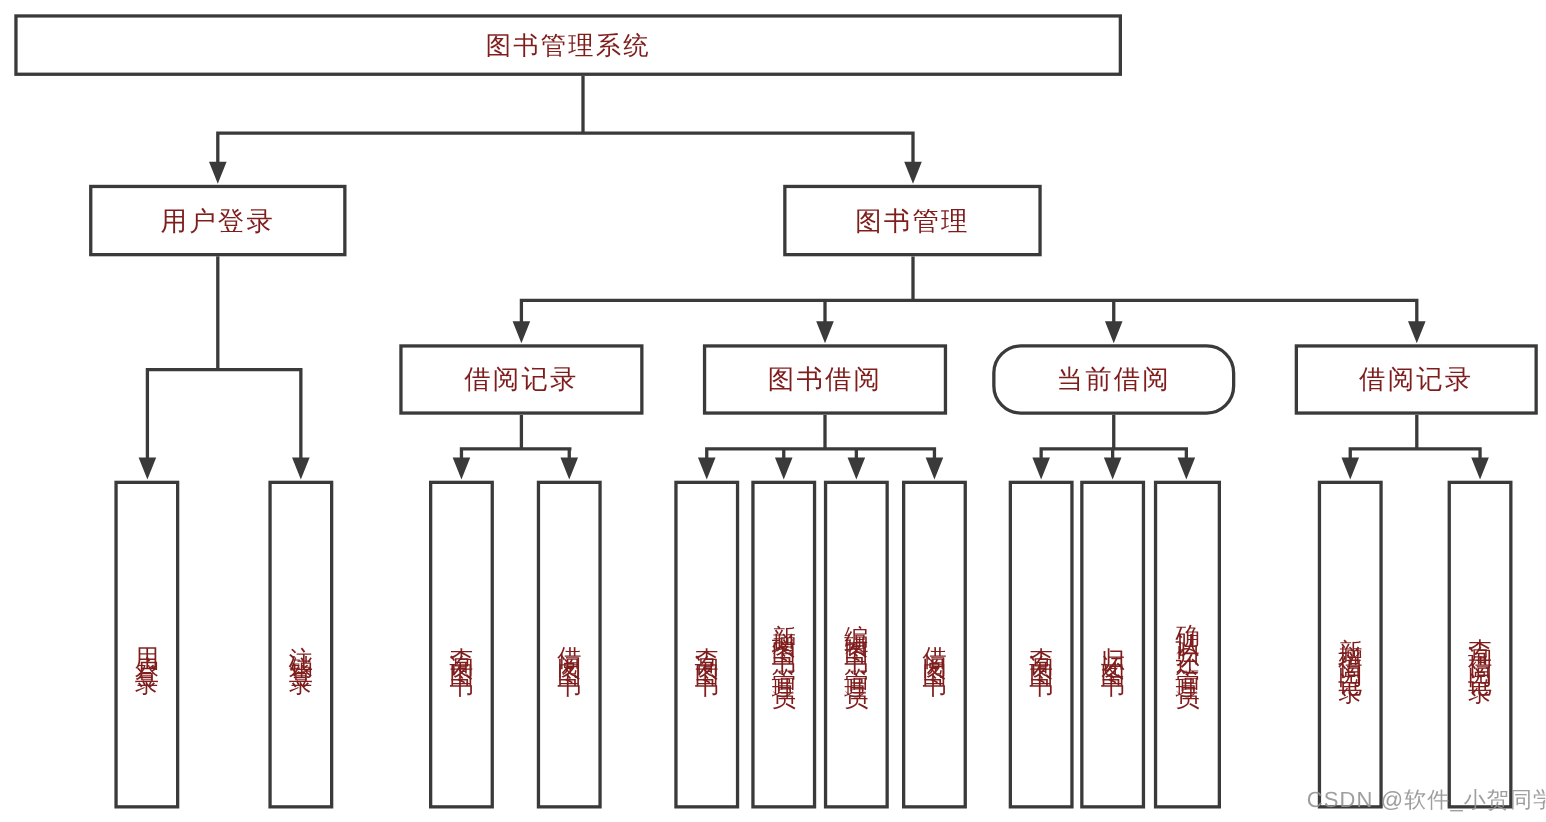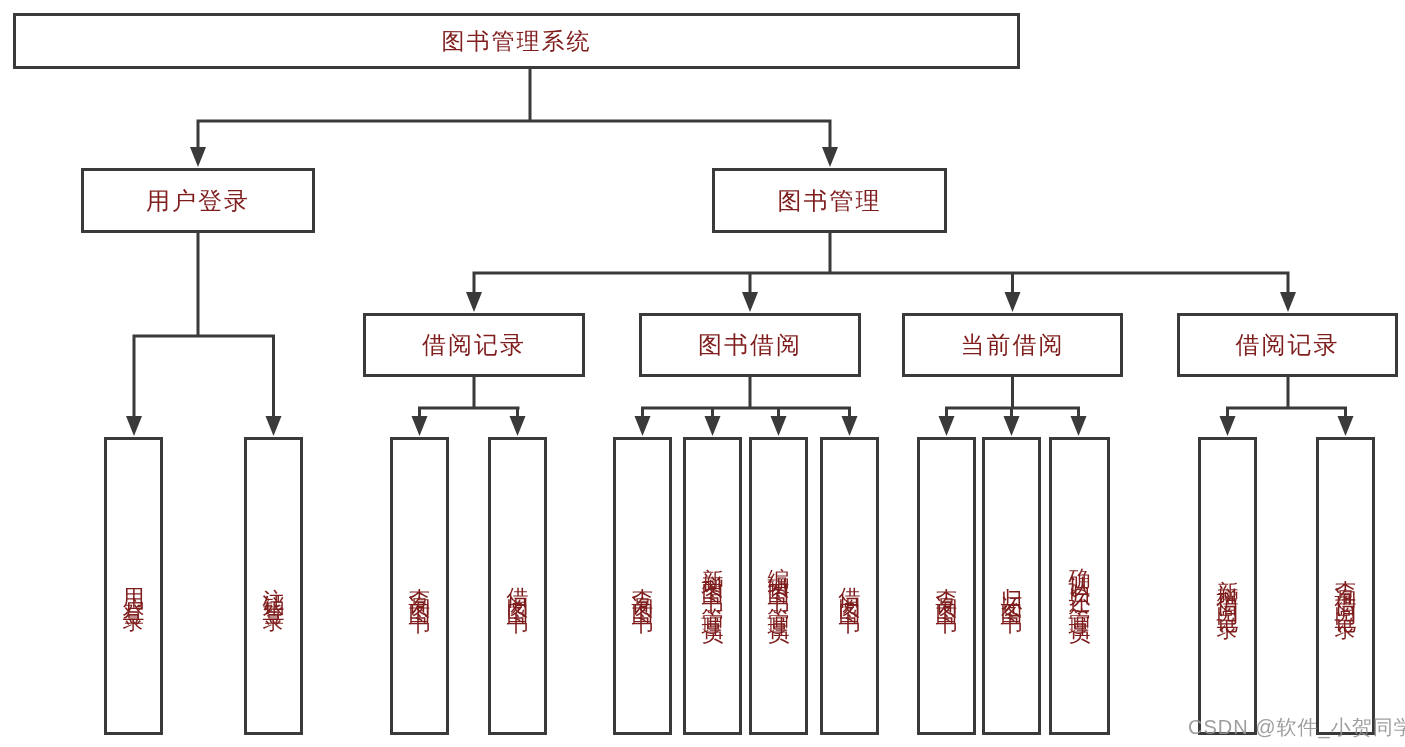--- a/index.html
+++ b/index.html
@@ -123,21 +123,21 @@
   <div class="node node-h" style="left:712px; top:168px; width:235px; height:65px;text-align:center;">
     <span>图书管理</span>
   </div>
 
   <div class="node node-h" style="left:363px; top:313px; width:222px; height:64px;">
     <span>借阅记录</span>
   </div>
   <div class="node node-h" style="left:639px; top:313px; width:222px; height:64px;align-items:center;">
     <span>图书借阅</span>
   </div>
-  <div class="node node-h" style="left:902px; top:313px; width:221px; height:64px;">
+  <div class="node node-h" style="left:902px; top:313px; width:221px; height:64px;border-radius:26px;">
     <span>当前借阅</span>
   </div>
   <div class="node node-h" style="left:1177px; top:313px; width:221px; height:64px;">
     <span>借阅记录</span>
   </div>
 
   <div class="node node-leaf" style="left:104px; top:437px; width:59px; height:298px;">
     <span class="vtext">用户登录</span>
   </div>
   <div class="node node-leaf" style="left:244px; top:437px; width:59px; height:298px;">

